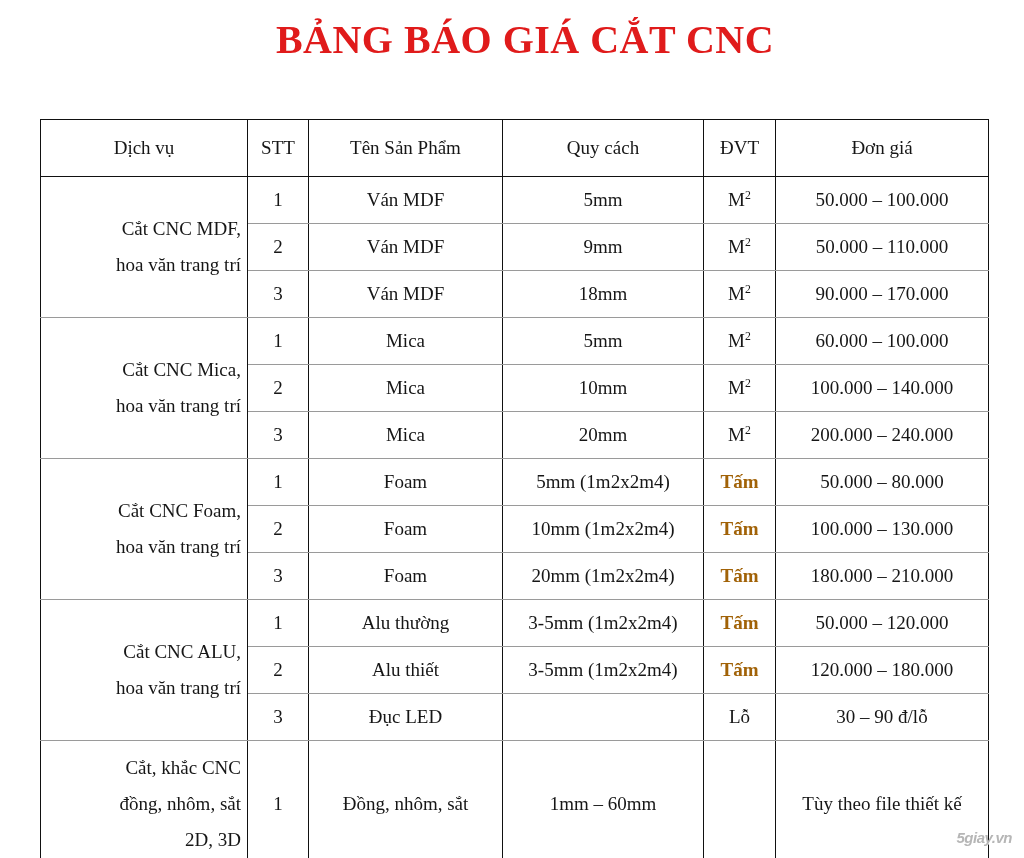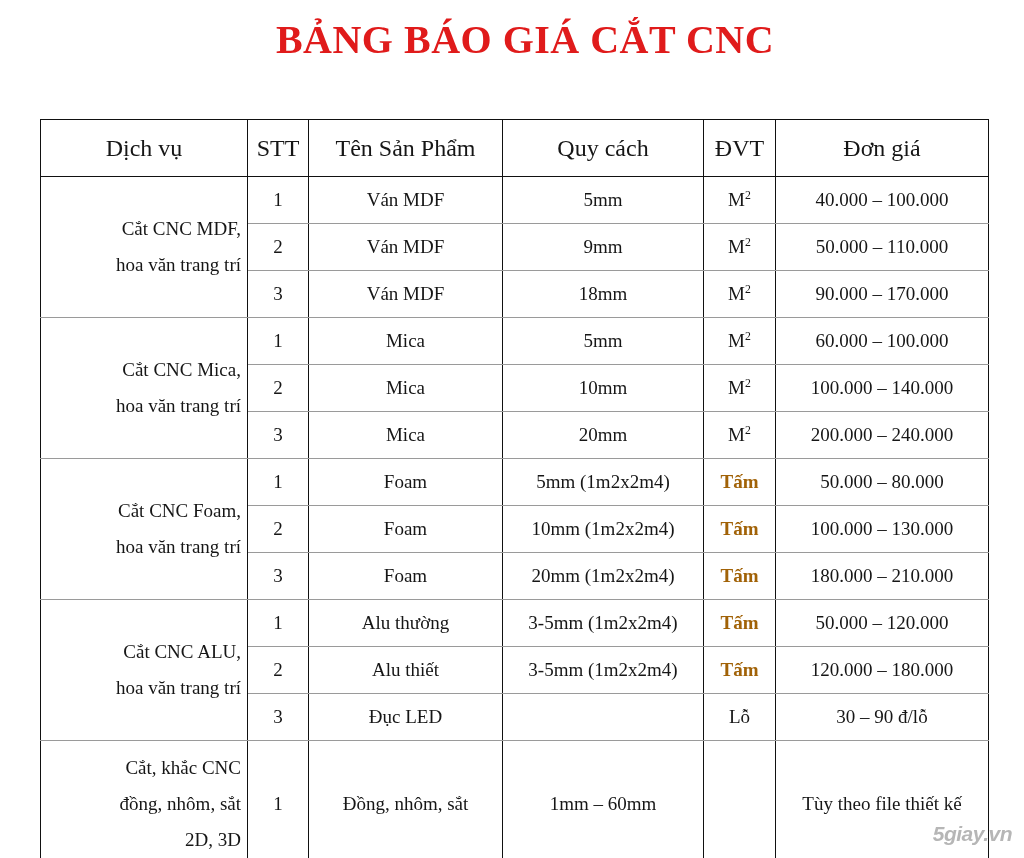--- a/index.html
+++ b/index.html
@@ -70,21 +70,21 @@
     color: #161616;
     padding: 0 2px;
     line-height: 1.25;
     font-family: "Liberation Serif", "DejaVu Serif", serif;
   }
 
   .price-table thead th {
     height: 56px;
     border-top: none;
     border-bottom: 1.4px solid #111111;
-    font-size: 24px;
+    font-size: 19px;
   }
 
   tr.row-h td { height: 46px; }
   tr.row-last td { height: 126px; }
 
   
   tr.group-start > td { border-top: 1.4px solid #111111; }
   tbody tr:last-child > td { border-bottom: none; }
 
   td.service-cell {
@@ -100,21 +100,21 @@
     font-weight: bold;
   }
 
   .sup { font-size: 0.62em; vertical-align: super; line-height: 0; }
 
   .watermark {
     position: absolute;
     right: 12px;
     bottom: 12px;
     font-family: "Liberation Sans", sans-serif;
-    font-size: 21px;
+    font-size: 15px;
     font-weight: bold;
     font-style: italic;
     color: #b6b6b6;
     letter-spacing: -0.5px;
     text-shadow: 0 1px 0 #ffffff;
     user-select: none;
   }
 </style>
 </head>
 <body>
@@ -145,21 +145,21 @@
     <tbody id="table-body">
         <tr class="row-h group-start">
           <td class="service-cell" rowspan="3">
             <span class="svc-line">Cắt CNC MDF,</span>
             <span class="svc-line">hoa văn trang trí</span>
           </td>
           <td>1</td>
           <td>Ván MDF</td>
           <td>5mm</td>
           <td class="unit-cell"><span>M</span><span class="sup">2</span></td>
-          <td>40.000 – 100.000</td>
+          <td>50.000 – 100.000</td>
         </tr>
         <tr class="row-h">
           <td>2</td>
           <td>Ván MDF</td>
           <td>9mm</td>
           <td class="unit-cell"><span>M</span><span class="sup">2</span></td>
           <td>50.000 – 110.000</td>
         </tr>
         <tr class="row-h">
           <td>3</td>

